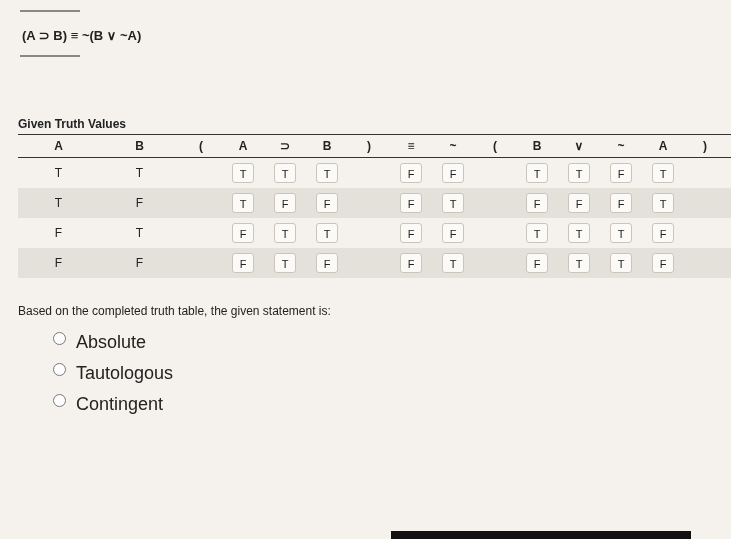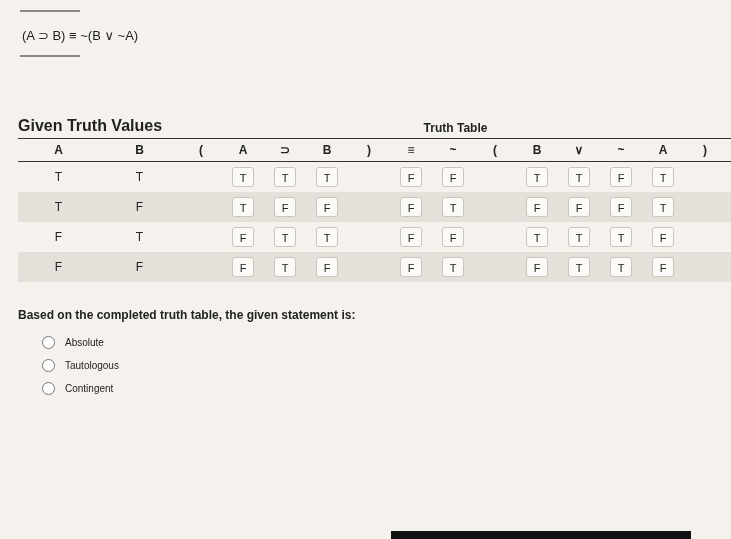--- a/index.html
+++ b/index.html
@@ -14,30 +14,31 @@
 }
 .hr-short {
   width: 60px;
   border: none;
   border-top: 2px solid #888;
   margin: 10px 0 10px 20px;
 }
 .formula {
   margin: 16px 0 12px 22px;
   font-size: 13px;
+  font-weight: bold;
 }
 .table-wrap {
   margin: 60px 0 0 18px;
 }
 .header-row {
   display: flex;
   align-items: flex-end;
 }
 .given-block { width: 162px; }
-.given-label { font-weight: bold; font-size: 16px; padding-bottom: 3px; }
+.given-label { font-weight: bold; font-size: 12px; padding-bottom: 3px; }
 .truth-label-block { flex: 1; text-align: center; }
 .truth-label { font-weight: bold; font-size: 12px; padding-bottom: 3px; }
 .cols-row {
   display: flex;
   border-top: 1px solid #333;
   border-bottom: 1px solid #333;
 }
 .gcol {
   width: 81px;
   text-align: center;
@@ -71,30 +72,29 @@
   line-height: 20px;
   background: #fbfaf7;
   border: 1px solid #c9c5bd;
   border-radius: 3px;
   font-size: 11px;
   text-align: center;
 }
 .prompt {
   margin: 26px 0 0 18px;
   font-size: 12px;
-  font-weight: bold;
 }
 .options {
   margin: 14px 0 0 40px;
 }
 .opt {
   display: flex;
-  align-items: center;
-  margin: 10px 2px;
-  font-size: 10px;
+  align-items: flex-start;
+  margin: 10px 13px;
+  font-size: 18px;
 }
 .radio {
   width: 13px;
   height: 13px;
   border: 1.5px solid #777;
   border-radius: 50%;
   margin-right: 10px;
   background: #fff;
 }
 .bottom-bar {
@@ -111,23 +111,20 @@
 
 <hr class="hr-short">
 <div class="formula">(A ⊃ B) ≡ ~(B ∨ ~A)</div>
 <hr class="hr-short">
 
 <div class="table-wrap">
 
   <div class="header-row">
     <div class="given-block">
       <div class="given-label">Given Truth Values</div>
-    </div>
-    <div class="truth-label-block">
-      <div class="truth-label">Truth Table</div>
     </div>
   </div>
 
   <div class="cols-row">
     <div class="gcol">A</div>
     <div class="gcol">B</div>
     <div class="tcol">(</div>
     <div class="tcol">A</div>
     <div class="tcol">⊃</div>
     <div class="tcol">B</div>

